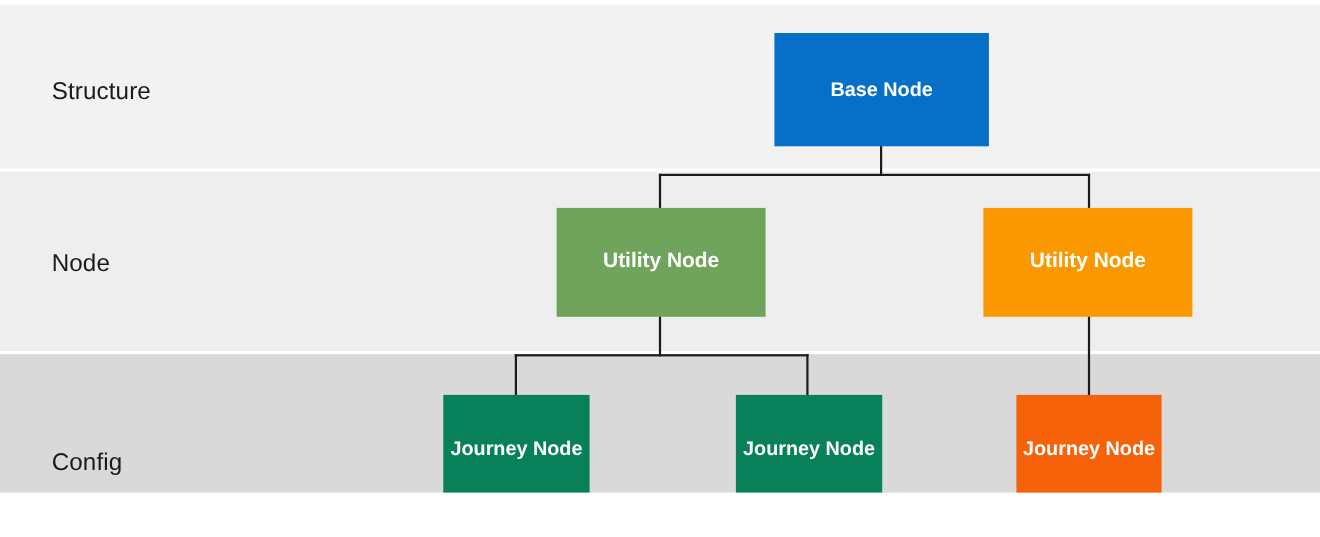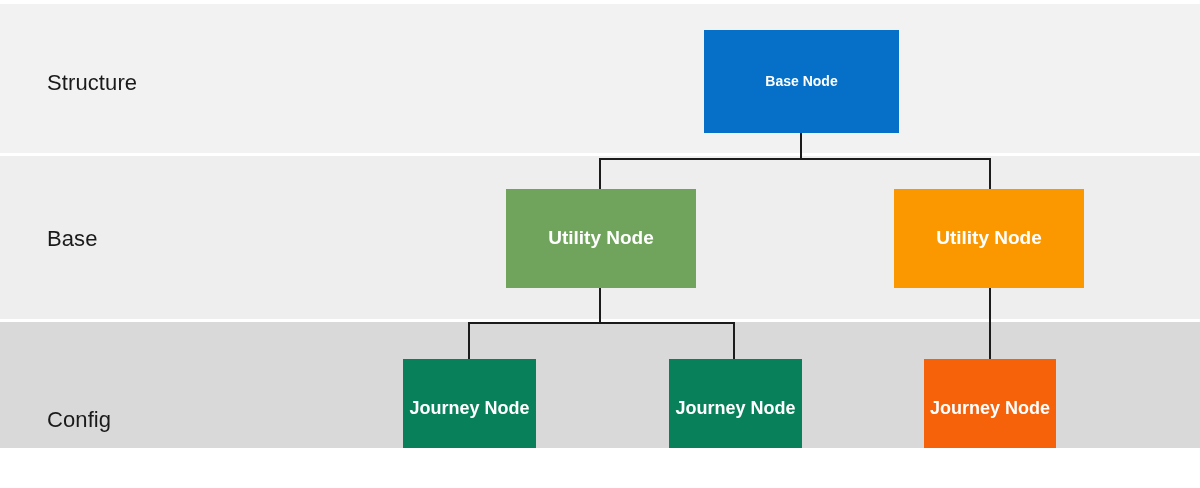--- a/index.html
+++ b/index.html
@@ -71,21 +71,21 @@
     font-weight: bold;
     box-sizing: border-box;
     line-height: 1.2;
   }
   .node-base {
     left: 704px;
     top: 30px;
     width: 195px;
     height: 103px;
     background: #0670c8;
-    font-size: 14px;
+    font-size: 18px;
   }
   .node-utility-green {
     left: 506px;
     top: 189px;
     width: 190px;
     height: 99px;
     background: #70a45c;
     font-size: 19px;
   }
   .node-utility-orange {
@@ -125,21 +125,21 @@
 </head>
 <body>
 
 <div id="canvas">
 
   <div class="band band-structure"></div>
   <div class="band band-logic"></div>
   <div class="band band-config"></div>
 
   <div class="band-label label-structure">Structure</div>
-  <div class="band-label label-logic">Base</div>
+  <div class="band-label label-logic">Node</div>
   <div class="band-label label-config">Config</div>
 
   <div class="line line-v" style="left:800px; top:132px; height:28px;"></div>
   <div class="line line-h" style="left:599px; top:158px; width:392px;"></div>
   <div class="line line-v" style="left:599px; top:158px; height:32px;"></div>
   <div class="line line-v" style="left:989px; top:158px; height:32px;"></div>
 
   <div class="line line-v" style="left:599px; top:287px; height:37px;"></div>
   <div class="line line-h" style="left:468px; top:322px; width:267px;"></div>
   <div class="line line-v" style="left:468px; top:322px; height:38px;"></div>

